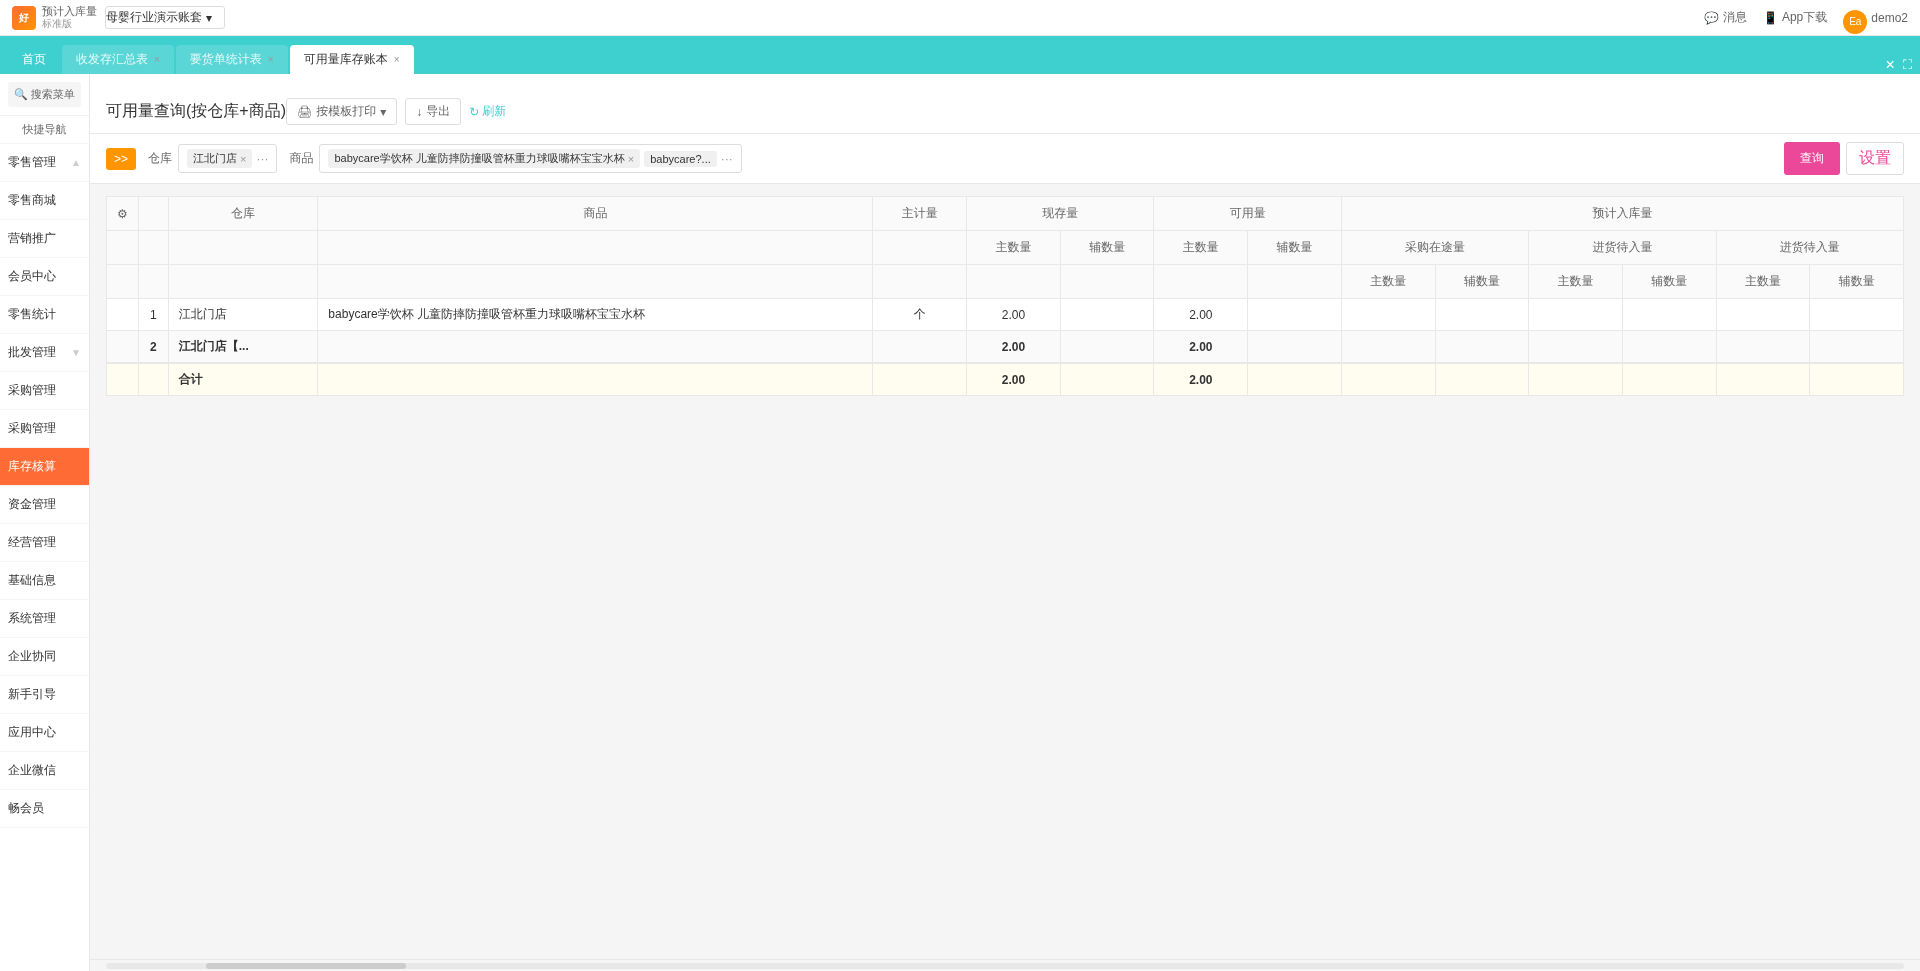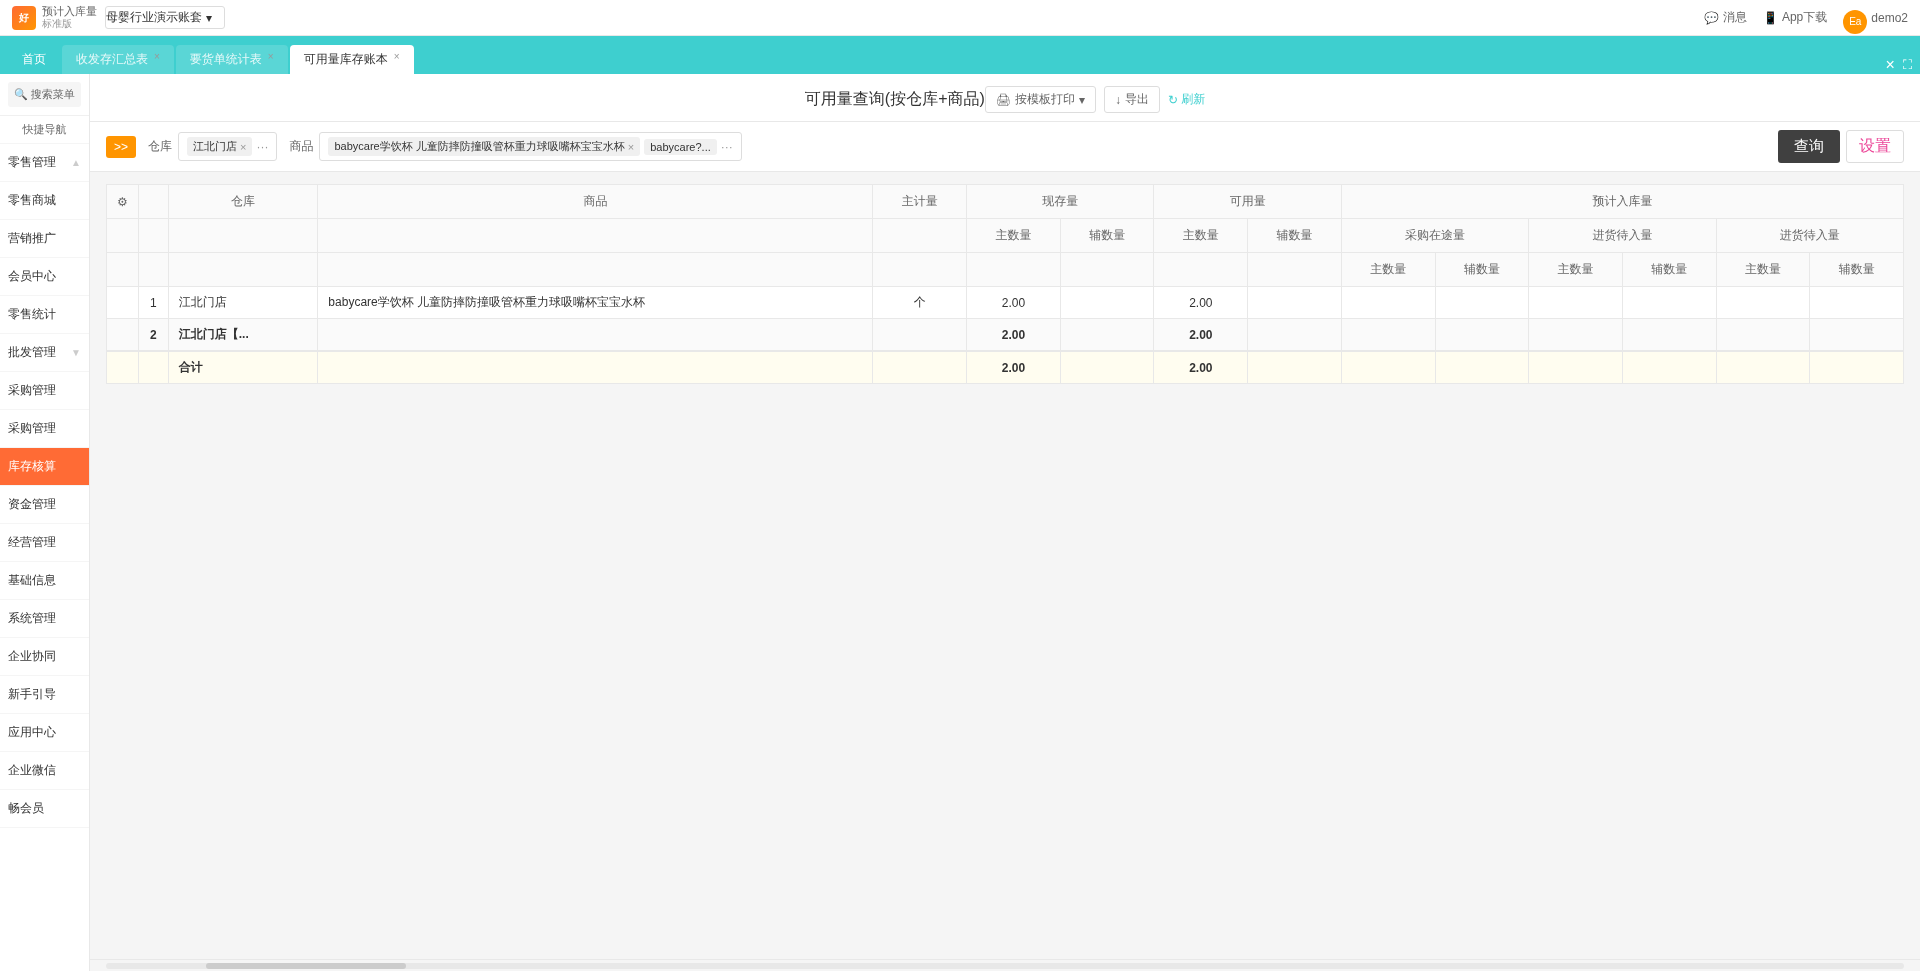--- a/index.html
+++ b/index.html
@@ -12,58 +12,58 @@
     .logo-icon { width: 24px; height: 24px; background: linear-gradient(135deg, #ff6b35, #ff9500); border-radius: 4px; display: flex; align-items: center; justify-content: center; color: white; font-size: 10px; font-weight: bold; }
     .logo-text { font-size: 11px; color: #666; }
     .template-tag { font-size: 10px; color: #999; }
     .industry-select { display: flex; align-items: center; gap: 4px; border: 1px solid #ddd; border-radius: 3px; padding: 2px 0; font-size: 12px; color: #333; cursor: pointer; min-width: 120px; }
     .top-bar-right { display: flex; align-items: center; gap: 16px; }
     .top-right-item { display: flex; align-items: center; gap: 4px; color: #666; font-size: 12px; cursor: pointer; }
     .avatar { width: 24px; height: 24px; border-radius: 50%; background: #ff9500; display: flex; align-items: center; justify-content: center; color: white; font-size: 10px; margin-top: 8px; }
 
     
     .nav-tabs { background: #3ecfcf; height: 38px; display: flex; align-items: flex-end; padding: 0 8px; flex-shrink: 0; gap: 2px; }
-    .nav-tab { padding: 6px 14px; border-radius: 4px 4px 0 0; font-size: 12px; cursor: pointer; display: flex; gap: 6px; color: rgba(255,255,255,0.85); background: rgba(255,255,255,0.15); margin-top: 44px; }
+    .nav-tab { padding: 6px 14px; border-radius: 4px 4px 0 0; font-size: 12px; cursor: pointer; display: flex; align-items: center; gap: 6px; color: rgba(255,255,255,0.85); background: rgba(255,255,255,0.15); margin-top: 44px; }
     .nav-tab.active { background: #fff; color: #333; }
     .nav-tab .close-x { font-size: 10px; color: #999; cursor: pointer; }
     .nav-tab-home { color: white; background: transparent; }
     .nav-close-all { margin-left: auto; color: white; font-size: 16px; cursor: pointer; display: flex; align-items: center; gap: 8px; }
 
     
     .main-layout { display: flex; flex: 1; overflow: hidden; }
 
     
     .sidebar { width: 90px; background: #fff; border-right: 1px solid #e8e8e8; display: flex; flex-direction: column; overflow-y: auto; flex-shrink: 0; }
     .sidebar-search { padding: 8px; border-bottom: 1px solid #f0f0f0; }
     .sidebar-search-btn { width: 100%; padding: 5px; background: #f5f5f5; border: none; border-radius: 3px; font-size: 11px; color: #666; cursor: pointer; display: flex; align-items: center; justify-content: center; gap: 3px; }
     .sidebar-nav-btn { padding: 6px 8px; font-size: 11px; color: #666; cursor: pointer; display: flex; align-items: center; justify-content: center; border-bottom: 1px solid #f5f5f5; }
     .sidebar-item { padding: 10px 8px; font-size: 12px; color: #333; cursor: pointer; display: flex; align-items: center; justify-content: space-between; border-bottom: 1px solid #f5f5f5; }
     .sidebar-item.active { background: #ff6b35; color: white; }
     .sidebar-item .arrow { font-size: 10px; color: #ccc; }
     .sidebar-item.has-arrow { font-weight: 500; }
 
     
     .content { flex: 1; display: flex; flex-direction: column; overflow: hidden; background: #f5f5f5; }
-    .page-header { background: #fff; padding: 12px 16px 8px; display: flex; align-items: center; justify-content: center; border-bottom: 1px solid #e8e8e8; flex-shrink: 0; }
+    .page-header { background: #fff; padding: 24px 16px 8px; display: flex; align-items: center; justify-content: flex-start; border-bottom: 1px solid #e8e8e8; flex-shrink: 0; }
     .page-title { font-size: 16px; font-weight: 500; color: #333; }
     .page-actions { display: flex; align-items: center; gap: 8px; }
     .action-btn { display: flex; align-items: center; gap: 4px; padding: 4px 10px; border: 1px solid #ddd; border-radius: 3px; background: #fff; color: #666; font-size: 12px; cursor: pointer; }
     .refresh-btn { color: #3ecfcf; border: none; background: transparent; cursor: pointer; font-size: 12px; display: flex; align-items: center; gap: 3px; }
 
     
     .filter-bar { background: #fff; padding: 8px 16px; border-bottom: 1px solid #e8e8e8; display: flex; align-items: center; gap: 12px; flex-shrink: 0; flex-wrap: wrap; }
     .filter-toggle { background: #ff9500; color: white; border: none; border-radius: 3px; padding: 4px 8px; cursor: pointer; font-size: 12px; }
     .filter-group { display: flex; align-items: center; gap: 6px; }
     .filter-label { color: #666; font-size: 12px; flex-shrink: 0; }
     .filter-input { border: 1px solid #ddd; border-radius: 3px; padding: 4px 8px; font-size: 12px; min-width: 80px; display: flex; align-items: center; gap: 4px; background: #fff; }
     .filter-tag { background: #f0f0f0; padding: 2px 6px; border-radius: 3px; font-size: 11px; display: flex; align-items: center; gap: 3px; }
     .filter-tag .remove { cursor: pointer; color: #999; }
     .filter-dots { color: #999; cursor: pointer; }
     .filter-actions { margin-left: auto; display: flex; gap: 6px; }
-    .btn-query { background: #404040; color: white; border: none; border-radius: 3px; padding: 5px 16px; cursor: pointer; font-size: 15px; }
+    .btn-query { background: #ec4899; color: white; border: none; border-radius: 3px; padding: 5px 16px; cursor: pointer; font-size: 12px; }
     .btn-setting { background: #fff; color: #ec4899; border: 1px solid #ddd; border-radius: 3px; padding: 5px 12px; cursor: pointer; font-size: 16px; }
 
     
     .table-area { flex: 1; overflow: auto; padding: 12px 16px; }
     .data-table { width: 100%; border-collapse: collapse; background: #fff; border: 1px solid #e8e8e8; font-size: 12px; }
     .data-table th { background: #fafafa; padding: 8px 10px; text-align: center; border: 1px solid #e8e8e8; color: #666; font-weight: normal; white-space: nowrap; }
     .data-table td { padding: 7px 10px; border: 1px solid #e8e8e8; text-align: center; color: #333; white-space: nowrap; }
     .data-table .col-left { text-align: left; }
     .table-header-group { background: #fafafa; }
     .settings-col { width: 30px; }

